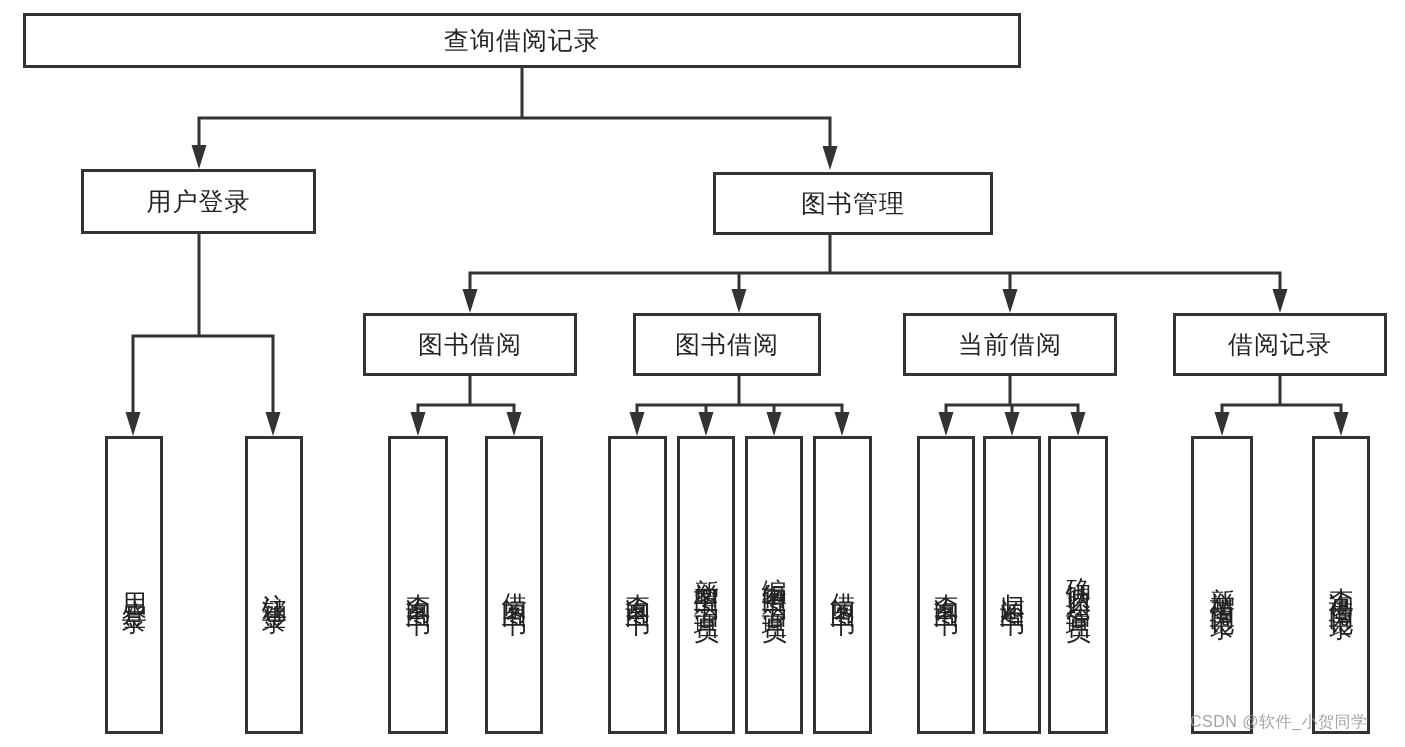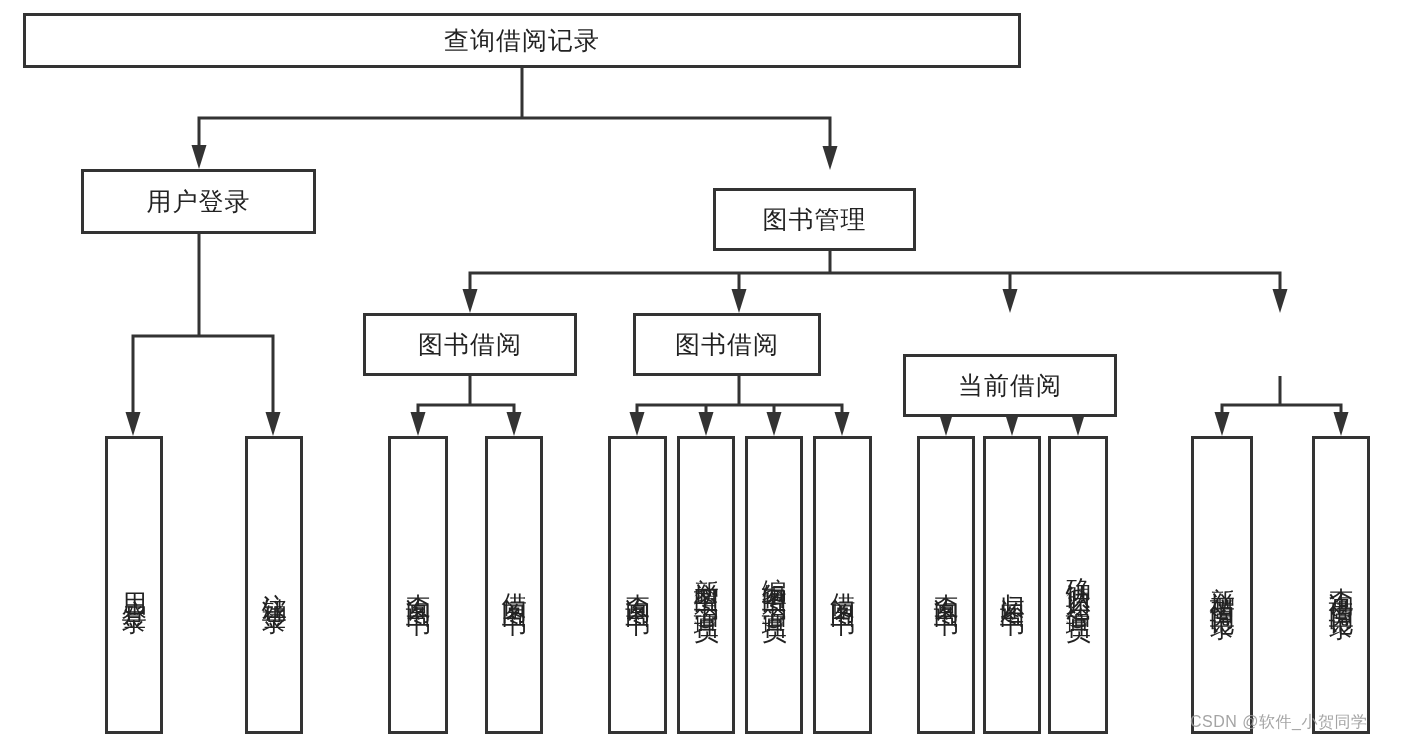--- a/index.html
+++ b/index.html
@@ -82,32 +82,35 @@
       M1333.5 412 L1348.5 412 L1341 436 Z"></path>
   </svg>
 
   <div class="box h" style="left:23px;top:13px;width:998px;height:55px;">
     <span>查询借阅记录</span>
   </div>
 
   <div class="box h" style="left:81px;top:169px;width:235px;height:65px;">
     <span>用户登录</span>
   </div>
-  <div class="box h" style="left:713px;top:188px;width:203px;height:63px;">
+  <div class="box h" style="left:713px;top:172px;width:280px;height:63px;">
     <span>图书管理</span>
   </div>
 
   <div class="box h" style="left:363px;top:313px;width:214px;height:63px;">
     <span>图书借阅</span>
   </div>
   <div class="box h" style="left:633px;top:313px;width:188px;height:63px;">
     <span>图书借阅</span>
   </div>
-  <div class="box h" style="left:903px;top:313px;width:214px;height:63px;margin-top:41px;">
+  <div class="box h" style="left:903px;top:313px;width:214px;height:63px;">
     <span>当前借阅</span>
+  </div>
+  <div class="box h" style="left:1173px;top:313px;width:214px;height:63px;">
+    <span>借阅记录</span>
   </div>
 
   <div class="box v" style="left:105px;top:436px;width:58px;height:298px;">
     <span class="vtext">用户登录</span>
   </div>
   <div class="box v" style="left:245px;top:436px;width:58px;height:298px;">
     <span class="vtext">注销登录</span>
   </div>
 
   <div class="box v" style="left:388px;top:436px;width:60px;height:298px;">

